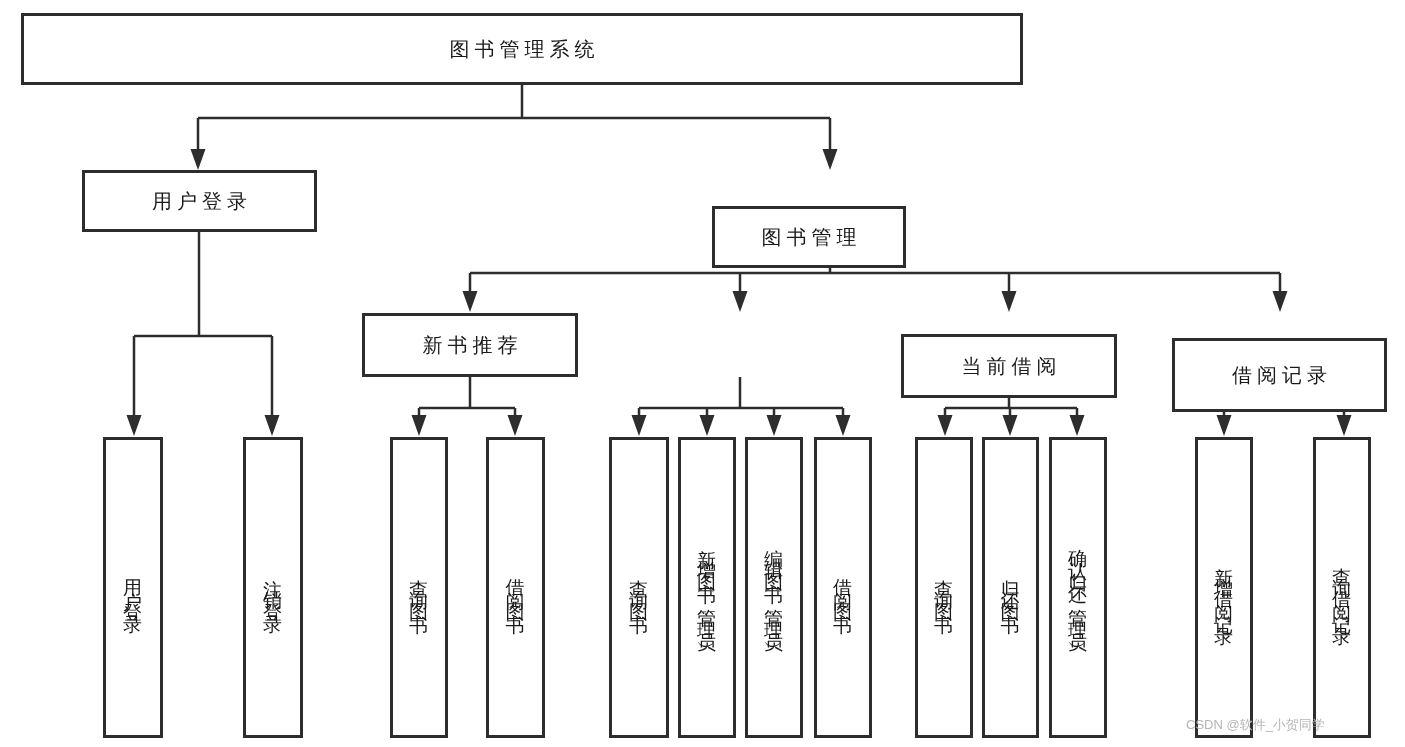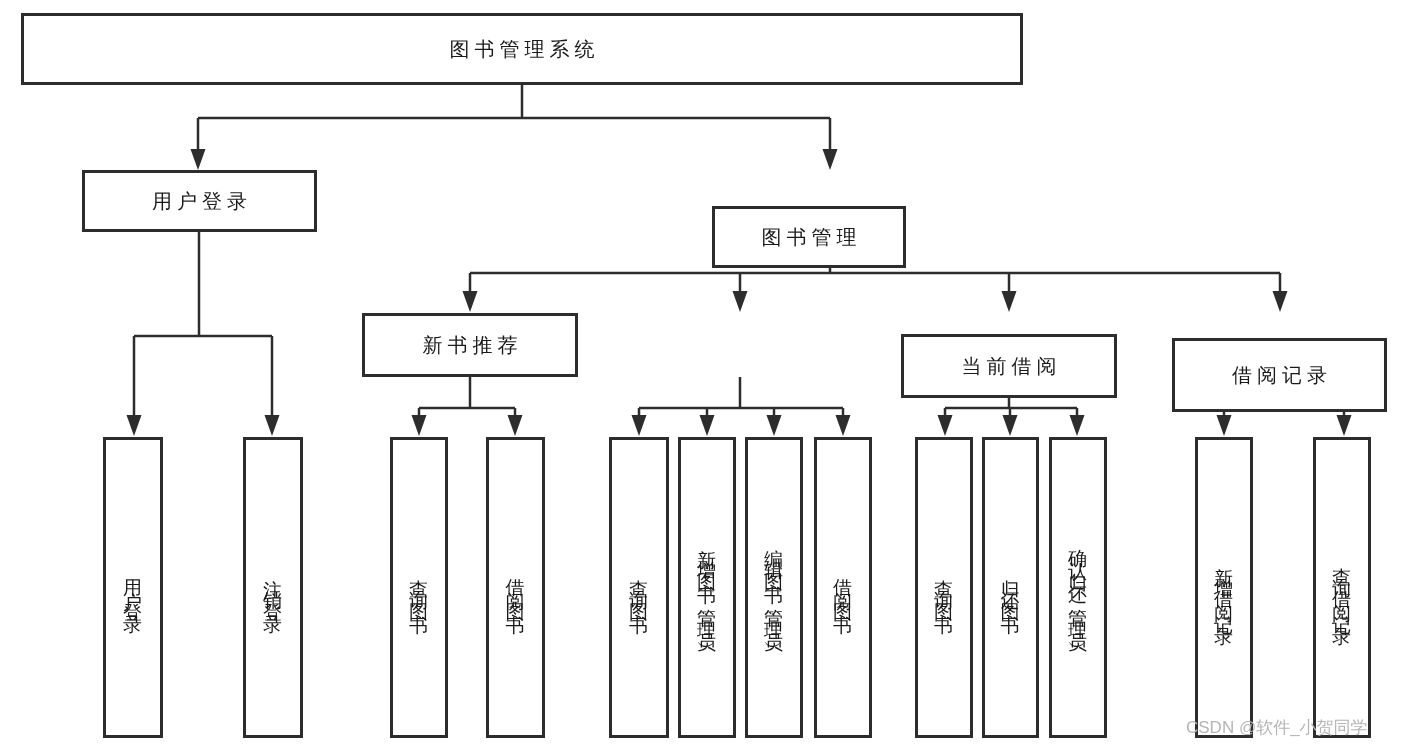--- a/index.html
+++ b/index.html
@@ -55,21 +55,21 @@
     text-orientation: mixed;
     font-size: 19px;
     letter-spacing: 12px;
     color: #1a1a1a;
     line-height: 1;
   }
   .watermark {
     position: absolute;
     left: 1186px;
     top: 716px;
-    font-size: 17px;
+    font-size: 13px;
     color: #b5b5b5;
     white-space: nowrap;
     z-index: 10;
   }
 </style>
 </head>
 <body>
 
 <div class="chart">
 

